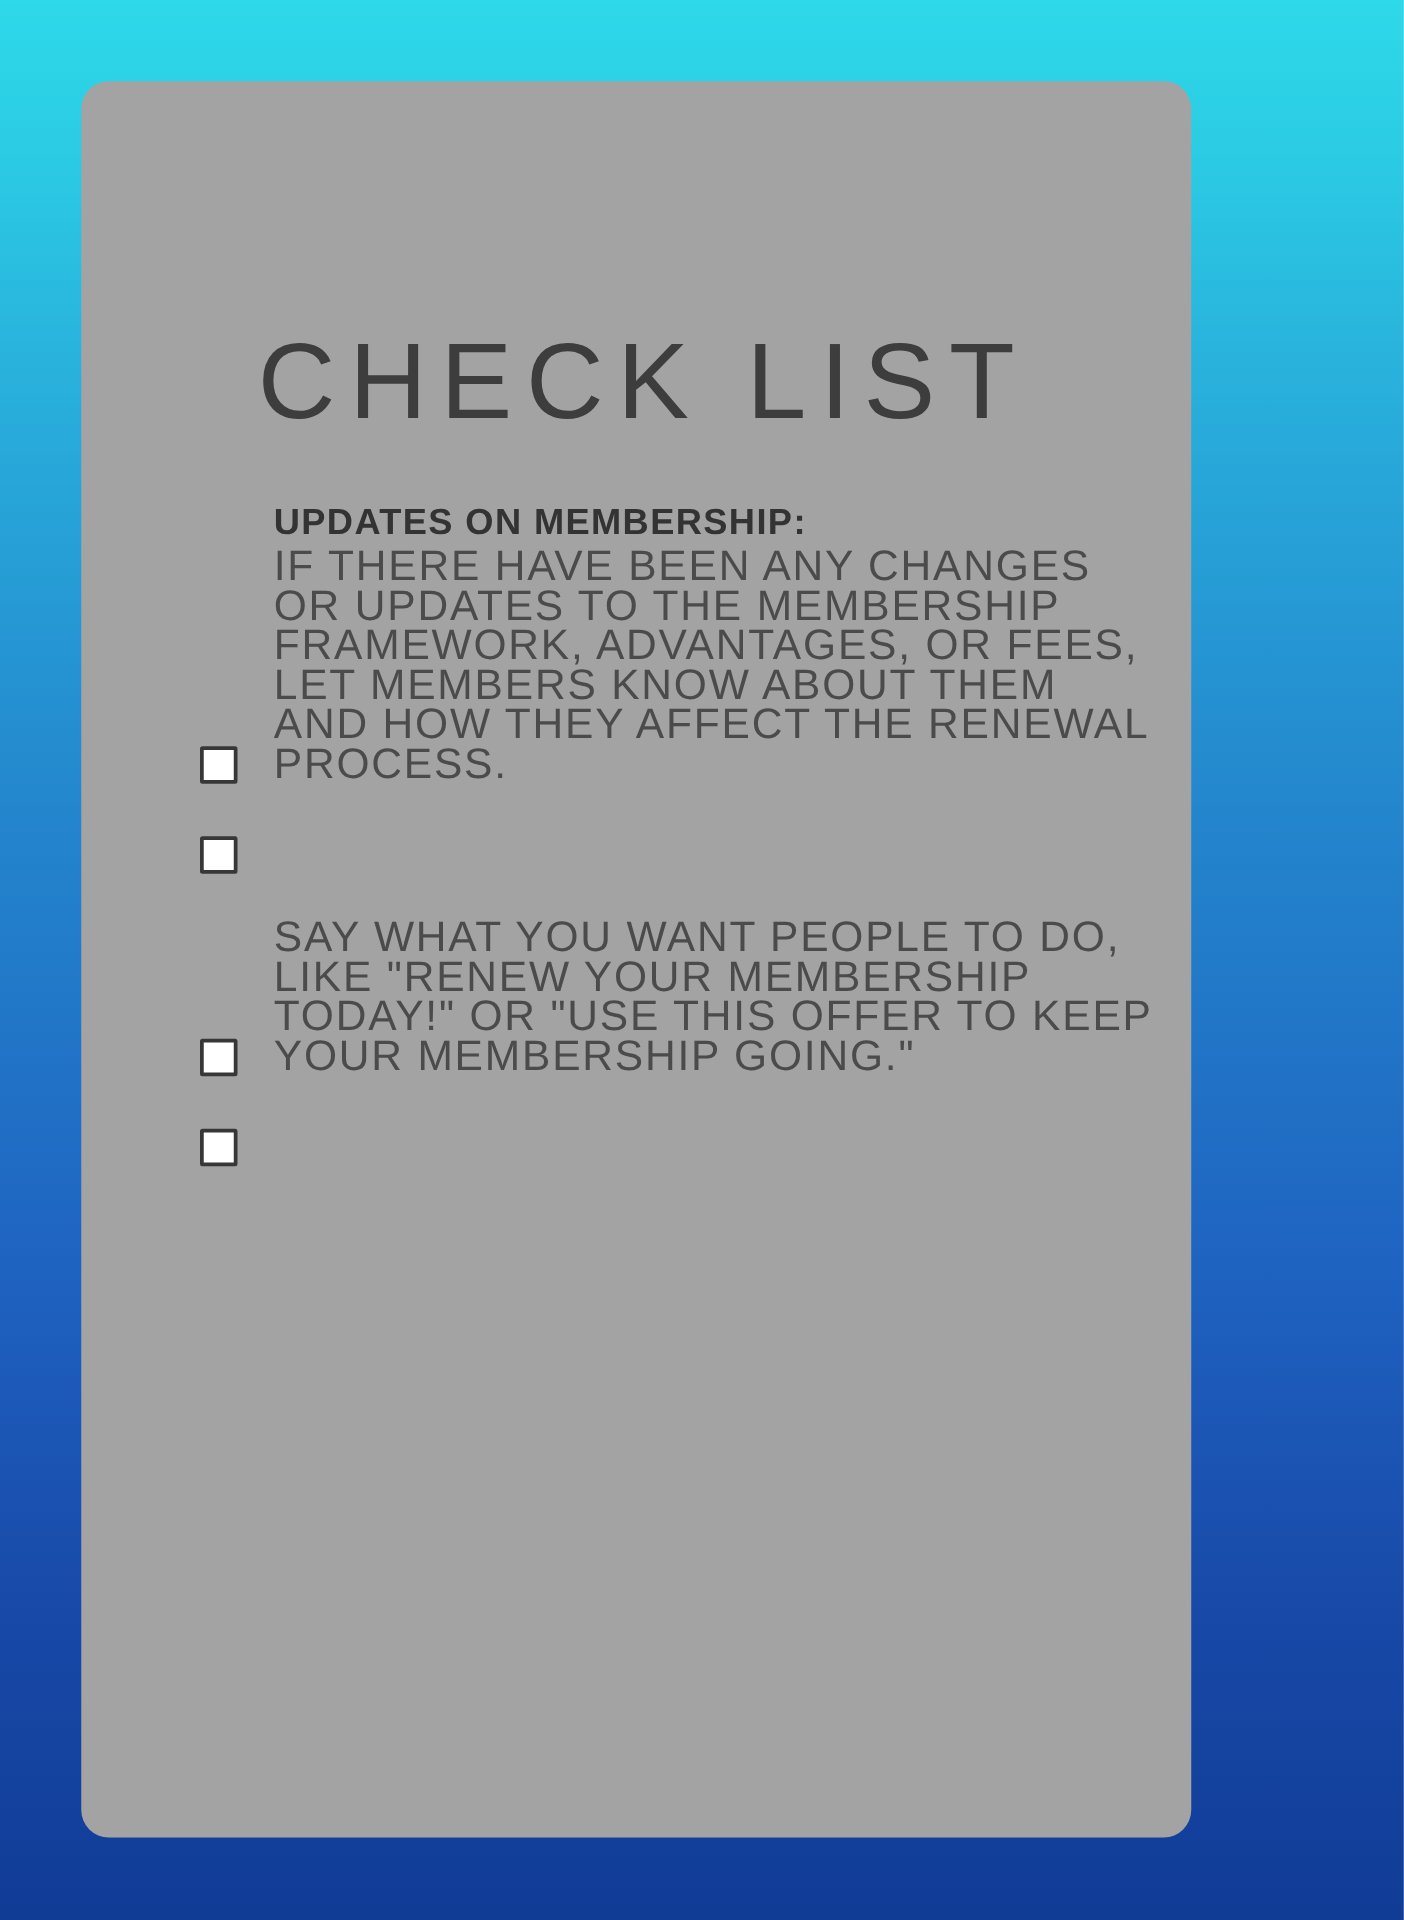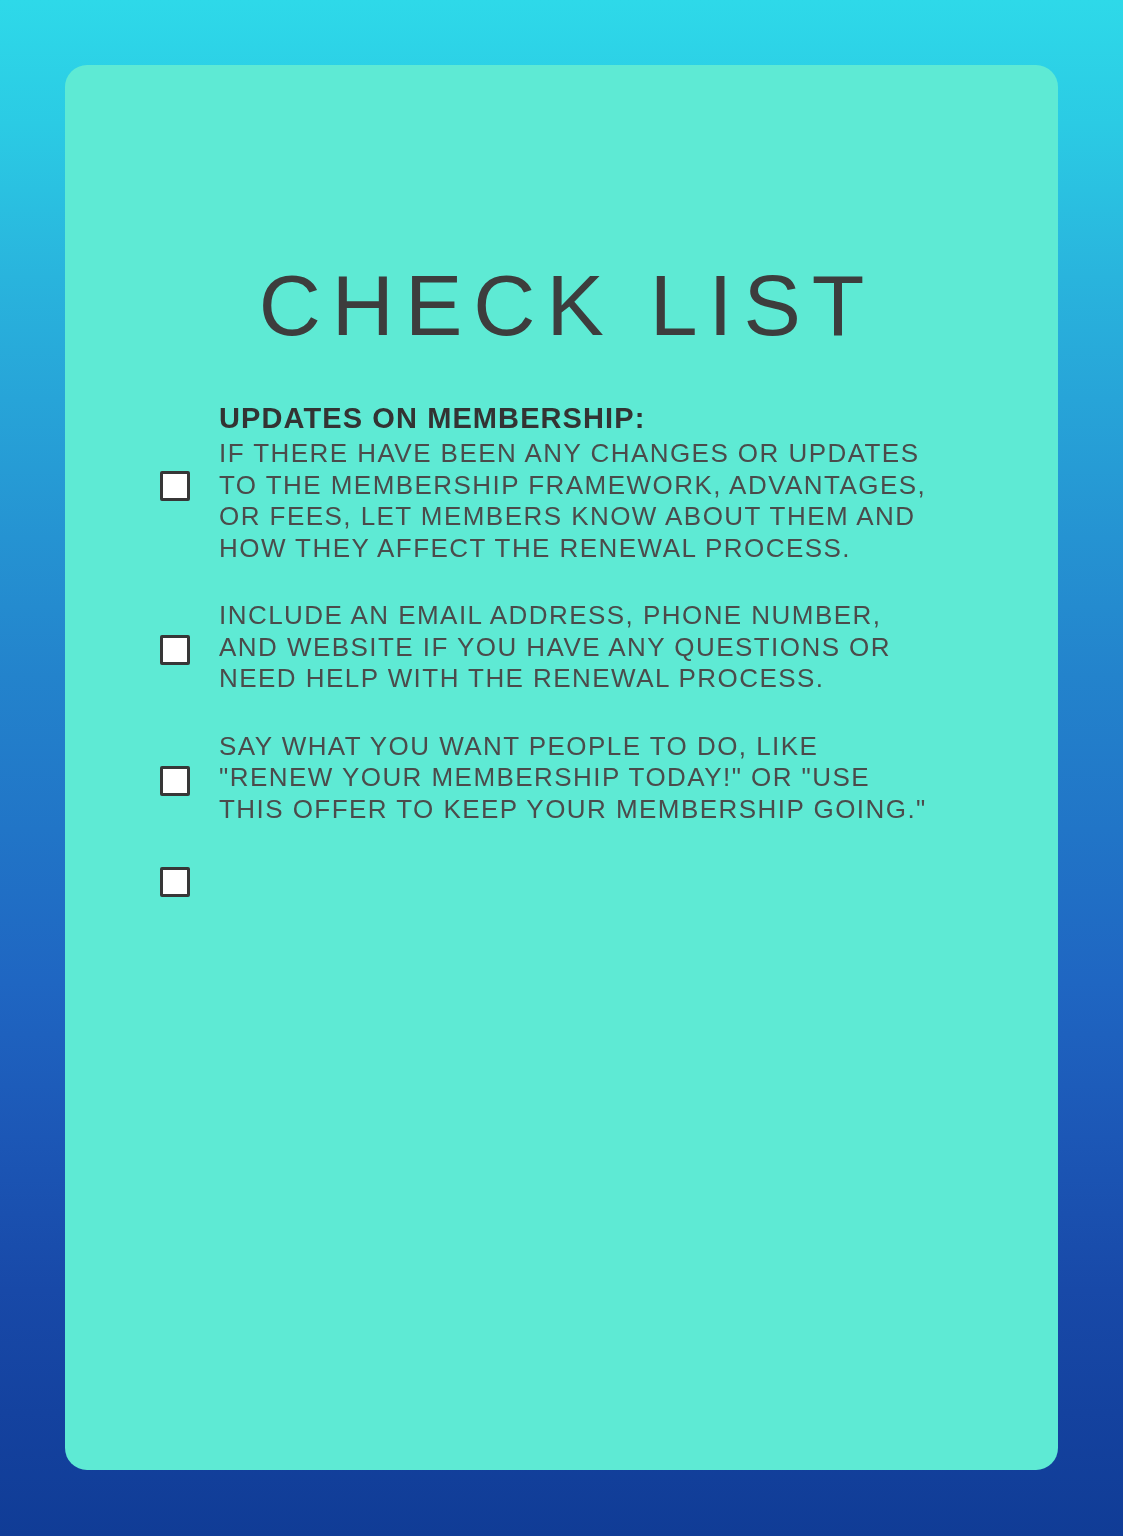--- a/index.html
+++ b/index.html
@@ -32,23 +32,23 @@
     position: relative;
     width: 1123px;
     height: 1536px;
     box-sizing: border-box;
   }
 
   .card {
     position: absolute;
     left: 65px;
     top: 65px;
-    width: 993px;
+    width: 888px;
     height: 1405px;
-    background: #5eead4;
+    background: #a3a3a3;
     border-radius: 22px;
     box-sizing: border-box;
     overflow: hidden;
   }
 
   .title {
     margin: 0;
     padding: 0;
     position: absolute;
     left: 0;
@@ -70,21 +70,21 @@
     left: 95px;
     top: 336px;
     right: 30px;
     margin: 0;
     padding: 0;
     list-style: none;
   }
 
   .item {
     display: flex;
-    align-items: center;
+    align-items: flex-end;
     margin-bottom: 36px;
   }
   .item:last-child {
     margin-bottom: 0;
   }
 
   .checkbox {
     flex: 0 0 auto;
     width: 30px;
     height: 30px;
@@ -109,21 +109,21 @@
     line-height: 34px;
     letter-spacing: 1.1px;
     color: #333333;
     text-transform: uppercase;
   }
 
   .item-body {
     margin: 0;
     font-family: "Liberation Sans", sans-serif;
     font-weight: 400;
-    font-size: 26px;
+    font-size: 34px;
     line-height: 31.5px;
     letter-spacing: 1.45px;
     color: #4b4b4b;
     text-transform: uppercase;
     max-width: 720px;
   }
 </style>
 </head>
 <body>
 
@@ -139,21 +139,20 @@
         <div class="item-text">
           <p class="item-heading">UPDATES ON MEMBERSHIP:</p>
           <p class="item-body">IF THERE HAVE BEEN ANY CHANGES OR UPDATES TO THE MEMBERSHIP FRAMEWORK, ADVANTAGES, OR FEES, LET MEMBERS KNOW ABOUT THEM AND HOW THEY AFFECT THE RENEWAL PROCESS.</p>
         </div>
       </li>
 
 
       <li class="item">
         <span class="checkbox"></span>
         <div class="item-text">
-          <p class="item-body">INCLUDE AN EMAIL ADDRESS, PHONE NUMBER, AND WEBSITE IF YOU HAVE ANY QUESTIONS OR NEED HELP WITH THE RENEWAL PROCESS.</p>
         </div>
       </li>
 
       <li class="item">
         <span class="checkbox"></span>
         <div class="item-text">
           <p class="item-body">SAY WHAT YOU WANT PEOPLE TO DO, LIKE "RENEW YOUR MEMBERSHIP TODAY!" OR "USE THIS OFFER TO KEEP YOUR MEMBERSHIP GOING."</p>
         </div>
       </li>
 

